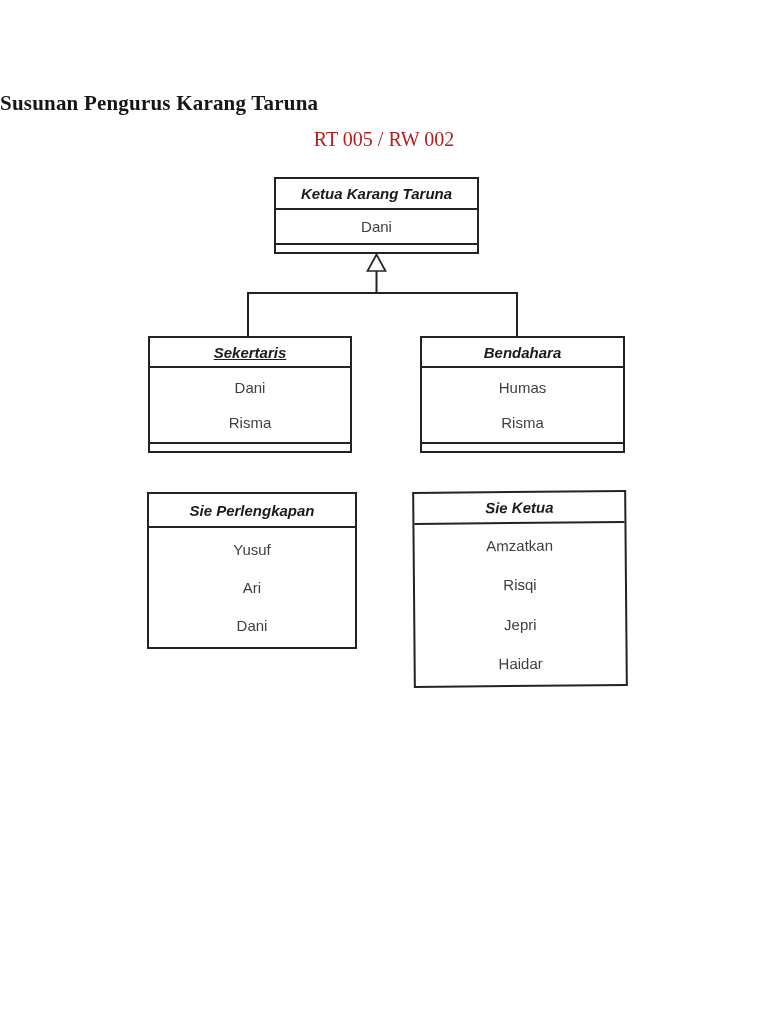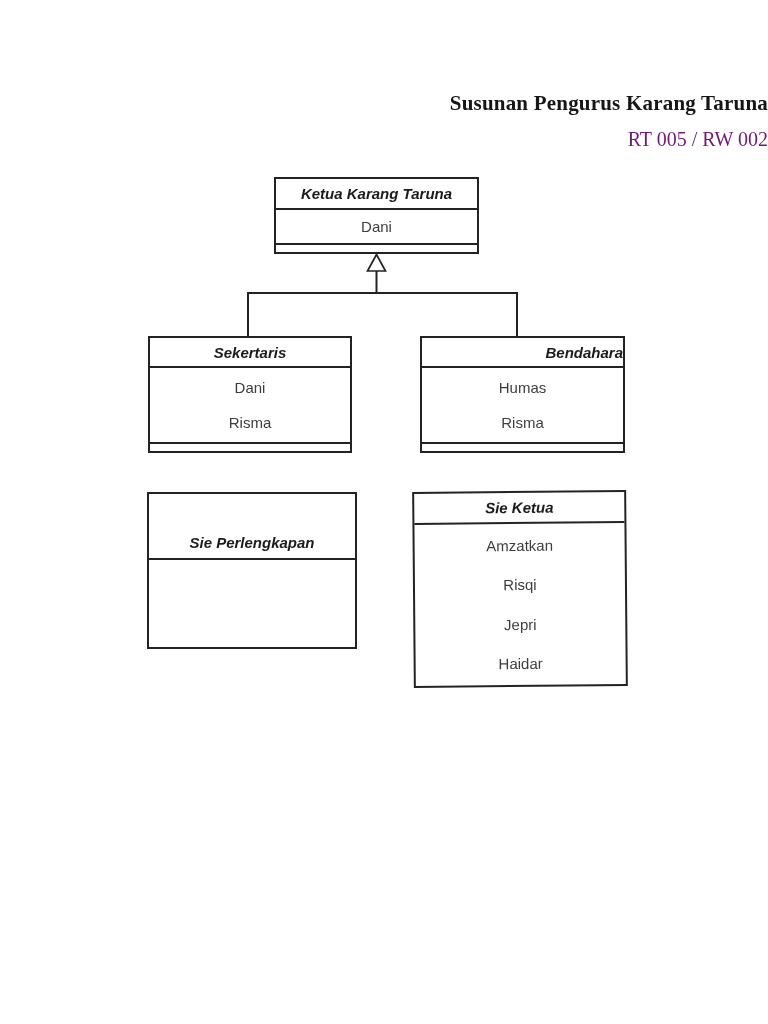--- a/index.html
+++ b/index.html
@@ -13,39 +13,39 @@
     height: 1024px;
     background: #ffffff;
     overflow: hidden;
     font-family: "Liberation Sans", sans-serif;
   }
   .doc-title {
     position: absolute;
     top: 91px;
     left: 0;
     width: 768px;
-    text-align: right;
+    text-align: left;
     font-family: "Liberation Serif", serif;
     font-weight: bold;
     font-size: 21px;
     line-height: 25px;
     color: #161616;
     letter-spacing: 0.2px;
   }
   .doc-subtitle {
     position: absolute;
     top: 127px;
     left: 0;
     width: 768px;
-    text-align: right;
+    text-align: center;
     font-family: "Liberation Serif", serif;
     font-weight: normal;
     font-size: 20px;
     line-height: 24px;
-    color: #701a75;
+    color: #b91c1c;
   }
   .connectors {
     position: absolute;
     left: 0;
     top: 0;
     pointer-events: none;
   }
   .node {
     position: absolute;
     box-sizing: border-box;
@@ -81,25 +81,25 @@
     box-sizing: border-box;
     height: 9px;
     border-top: 2px solid #232323;
   }
   .member { line-height: 17px; }
 
   
   .node-ketua        { left: 274px; top: 177px; width: 205px; height: 77px; }
   .node-ketua .node-header { height: 31px; align-items: center; }
   .node-sekertaris   { left: 148px; top: 336px; width: 204px; height: 117px; }
-  .node-sekertaris .node-header { height: 30px; }
+  .node-sekertaris .node-header { height: 30px; text-decoration: underline; }
   .node-bendahara    { left: 420px; top: 336px; width: 205px; height: 117px; }
-  .node-bendahara .node-header { height: 30px; justify-content: flex-end; }
+  .node-bendahara .node-header { height: 30px; }
   .node-perlengkapan { left: 147px; top: 492px; width: 210px; height: 157px; }
-  .node-perlengkapan .node-header { height: 34px; margin-top: 32px; }
+  .node-perlengkapan .node-header { height: 34px; }
   .node-humas        { left: 413px; top: 491px; width: 214px; height: 196px; transform: rotate(-0.5deg); }
   .node-humas .node-header { height: 31px; }
 </style>
 </head>
 <body>
 
 <div class="page">
 
   <div class="doc-title">Susunan Pengurus Karang Taruna</div>
 
@@ -142,20 +142,25 @@
       <div class="member">Humas</div>
       <div class="member">Risma</div>
     </div>
     <div class="node-footer"></div>
   </div>
 
   <div class="node node-perlengkapan">
     <div class="node-header">
       <span>Sie Perlengkapan</span>
     </div>
+    <div class="node-body">
+      <div class="member">Yusuf</div>
+      <div class="member">Ari</div>
+      <div class="member">Dani</div>
+    </div>
   </div>
 
   <div class="node node-humas">
     <div class="node-header">
       <span>Sie Ketua</span>
     </div>
     <div class="node-body">
       <div class="member">Amzatkan</div>
       <div class="member">Risqi</div>
       <div class="member">Jepri</div>

